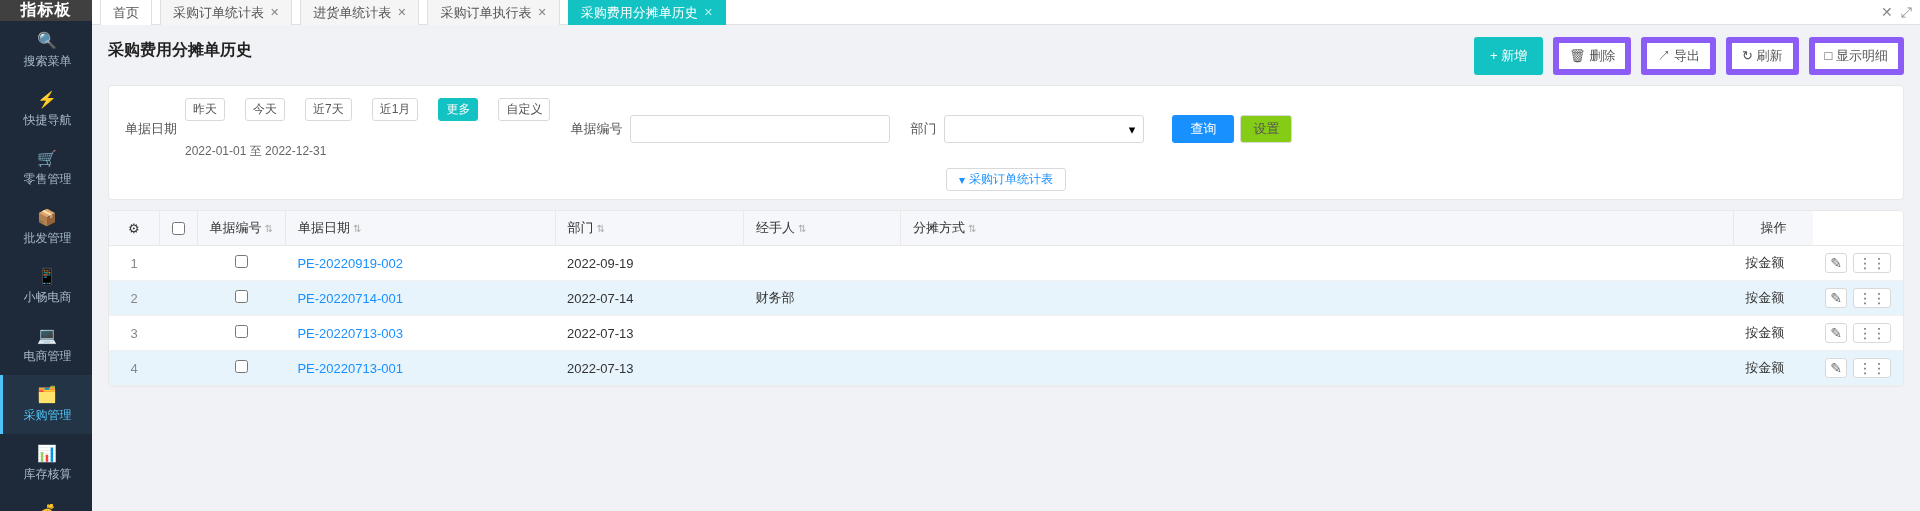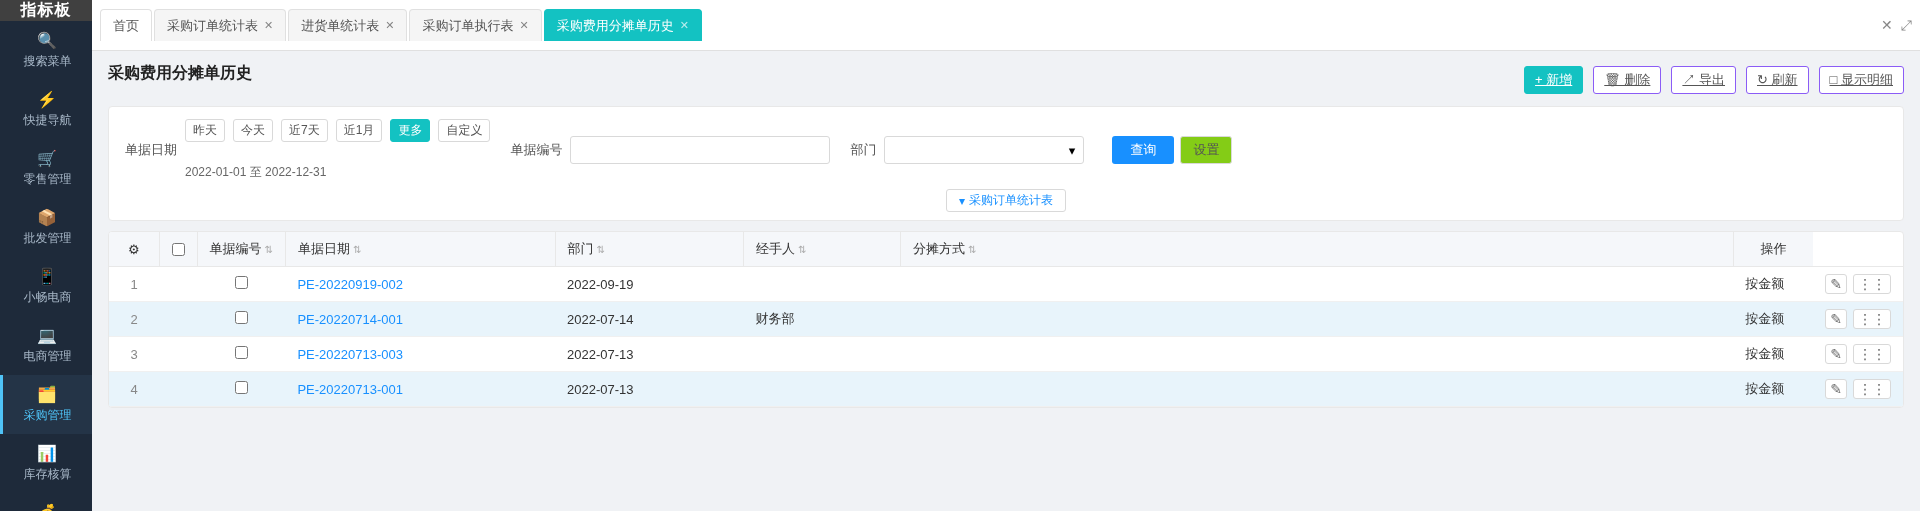--- a/index.html
+++ b/index.html
@@ -60,23 +60,23 @@
       background: #f0f2f5;
       overflow: hidden;
     }
 
     
     .tabbar {
       background: #fff;
       display: flex;
       align-items: center;
       border-bottom: 1px solid #e0e0e0;
-      height: 51px;
+      height: 25px;
       padding: 0 8px;
-      gap: 2px;
+      gap: 8px;
       flex-shrink: 0;
     }
     .tab {
       display: flex;
       align-items: center;
       padding: 0 12px;
       height: 32px;
       border-radius: 4px 4px 0 0;
       cursor: pointer;
       font-size: 13px;
@@ -125,27 +125,26 @@
       align-items: center;
       gap: 10px;
       margin-bottom: 10px;
       justify-content: flex-end;
     }
     .toolbar-btn {
       display: flex;
       align-items: center;
       gap: 4px;
       padding: 4px 10px;
-      border: 1px solid #8b5cf6;
+      border: 6px solid #8b5cf6;
       border-radius: 3px;
       background: #fff;
       cursor: pointer;
       font-size: 13px;
       color: #555;
-      text-decoration: underline;
     }
     .toolbar-btn.primary {
       background: #13c2c2;
       color: #fff;
       border-color: #13c2c2;
     }
 
     
     .search-panel {
       background: #fff;
@@ -166,21 +165,21 @@
       gap: 8px;
     }
     .search-label {
       color: #555;
       white-space: nowrap;
       font-size: 13px;
     }
     .date-filters {
       display: flex;
       align-items: flex-end;
-      gap: 8px;
+      gap: 20px;
     }
     .date-btn {
       padding: 2px 7px;
       border: 1px solid #d9d9d9;
       border-radius: 3px;
       background: #fff;
       cursor: pointer;
       font-size: 12px;
       color: #555;
     }

